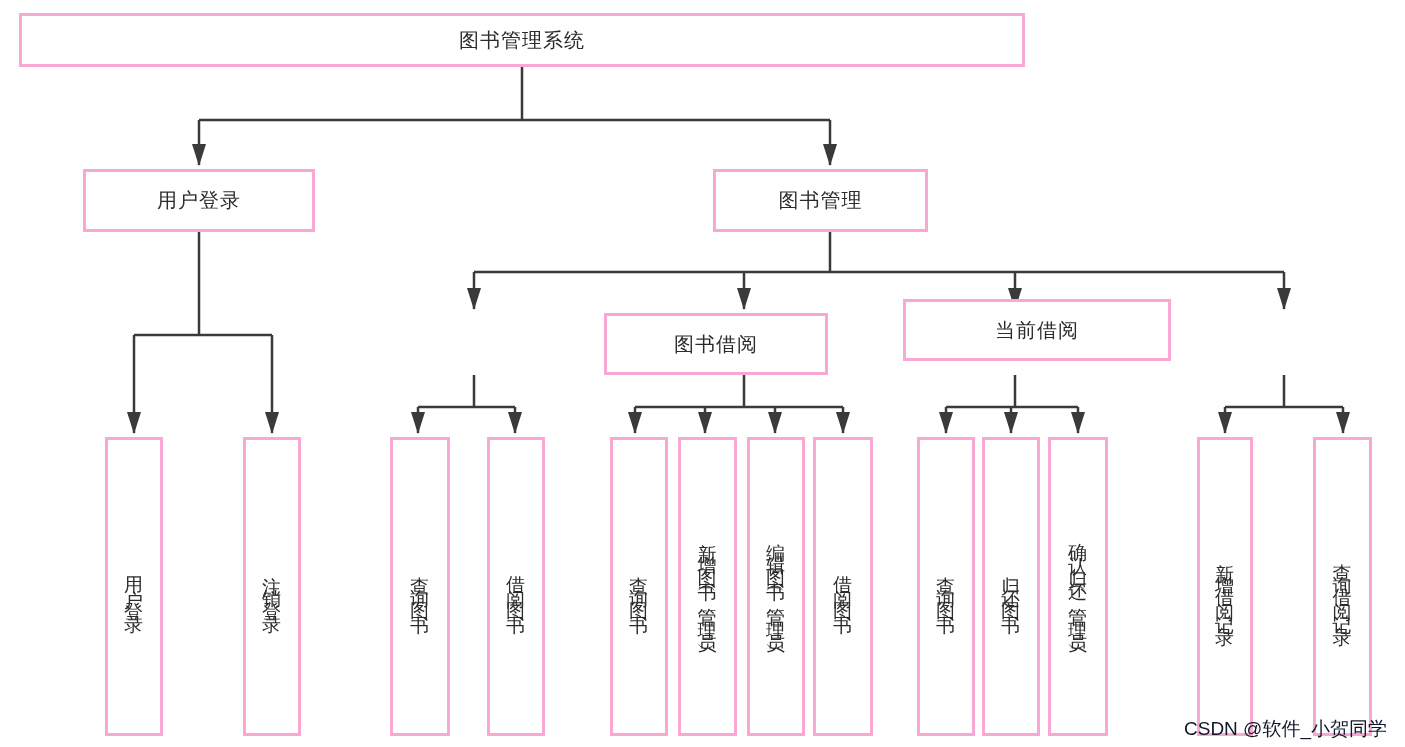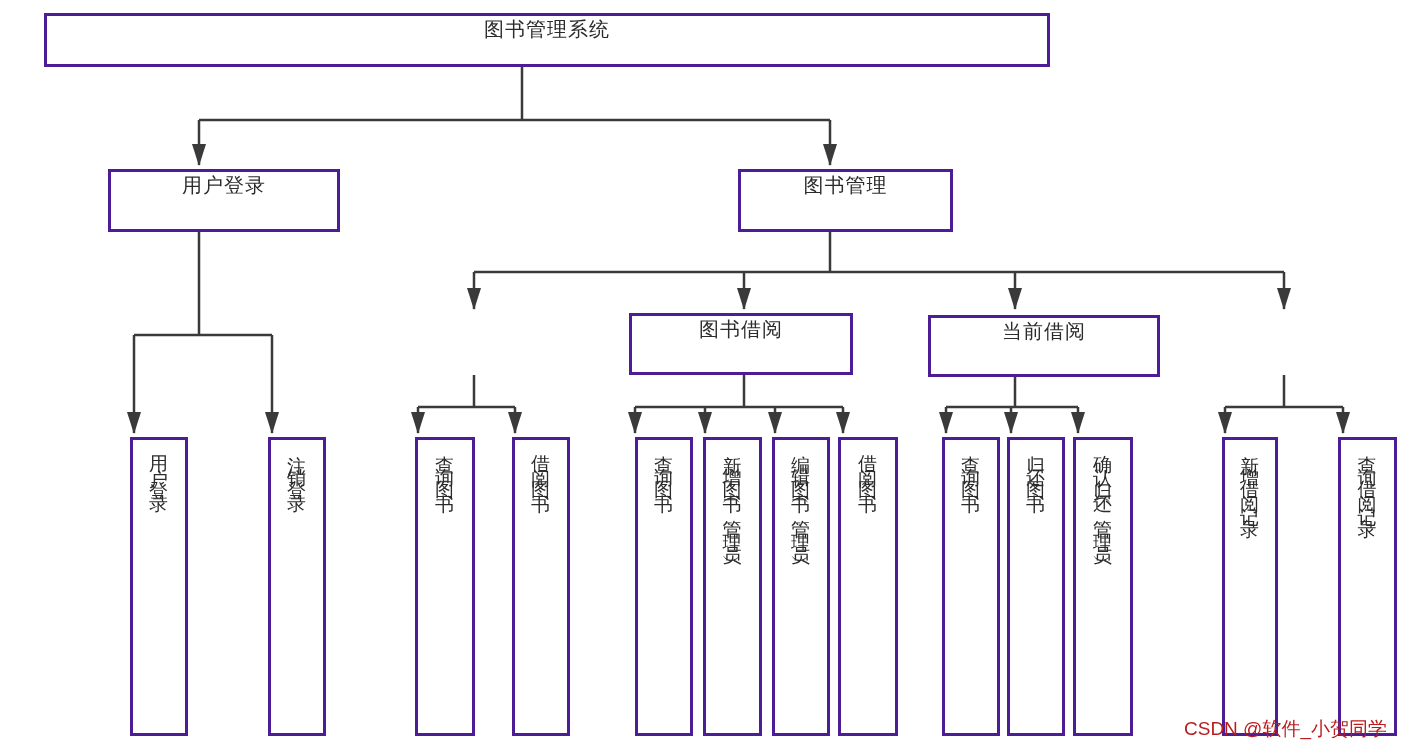--- a/index.html
+++ b/index.html
@@ -27,24 +27,24 @@
   }
   .ar {
     stroke: #3a3a3a;
     stroke-width: 2.5;
     marker-end: url(#ah);
   }
   .box {
     position: absolute;
     box-sizing: border-box;
     background: #ffffff;
-    border: 3px solid #4c1d95;
+    border: 3px solid #f9a8d4;
     display: flex;
+    align-items: center;
     justify-content: center;
-    margin-left: 25px;
   }
   .hl {
     font-size: 20px;
     color: #2b2b2b;
     letter-spacing: 1px;
     white-space: nowrap;
   }
   .v {
     width: 58px;
     height: 299px;
@@ -55,21 +55,21 @@
     font-size: 19px;
     line-height: 1;
     letter-spacing: 13px;
     color: #2b2b2b;
   }
   #watermark {
     position: absolute;
     left: 1184px;
     top: 716px;
     font-size: 19px;
-    color: #b91c1c;
+    color: #0f172a;
     white-space: nowrap;
   }
 </style>
 </head>
 <body>
 
 <div id="stage">
 
   <svg id="connectors" width="1405" height="747" viewBox="0 0 1405 747">
     <defs>
@@ -115,21 +115,21 @@
   <div class="box" style="left:83px;top:169px;width:232px;height:63px">
     <span class="hl">用户登录</span>
   </div>
   <div class="box" style="left:713px;top:169px;width:215px;height:63px">
     <span class="hl">图书管理</span>
   </div>
 
   <div class="box" style="left:604px;top:313px;width:224px;height:62px">
     <span class="hl">图书借阅</span>
   </div>
-  <div class="box" style="left:903px;top:315px;width:232px;height:62px">
+  <div class="box" style="left:903px;top:299px;width:268px;height:62px">
     <span class="hl">当前借阅</span>
   </div>
 
   <div class="box v" style="left:105px;top:437px">
     <span class="vl">用户登录</span>
   </div>
   <div class="box v" style="left:243px;top:437px">
     <span class="vl">注销登录</span>
   </div>
 

